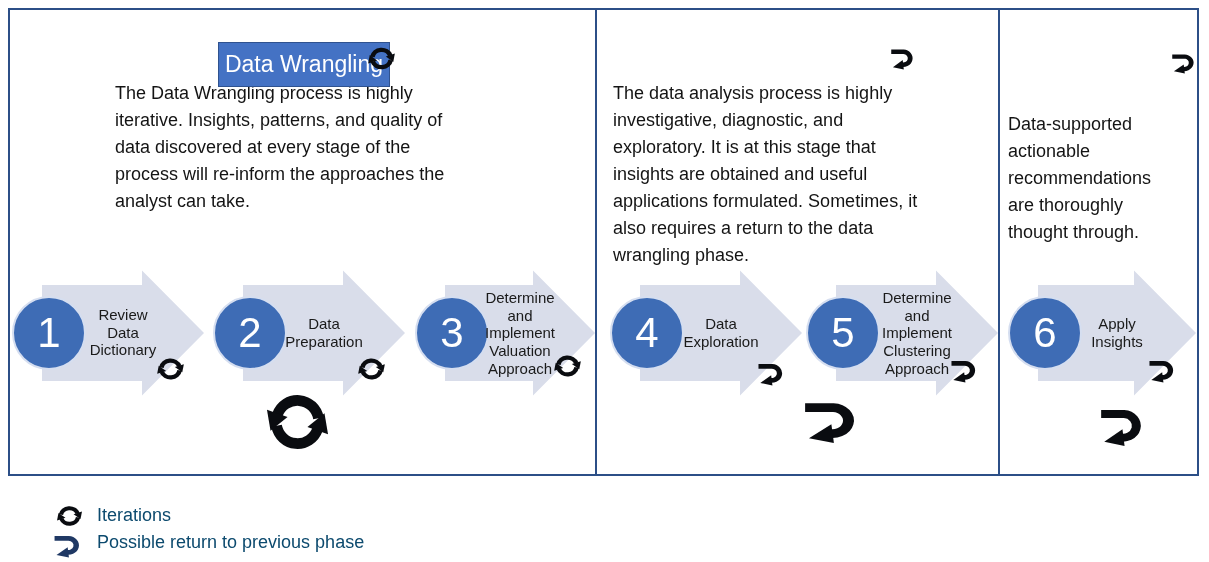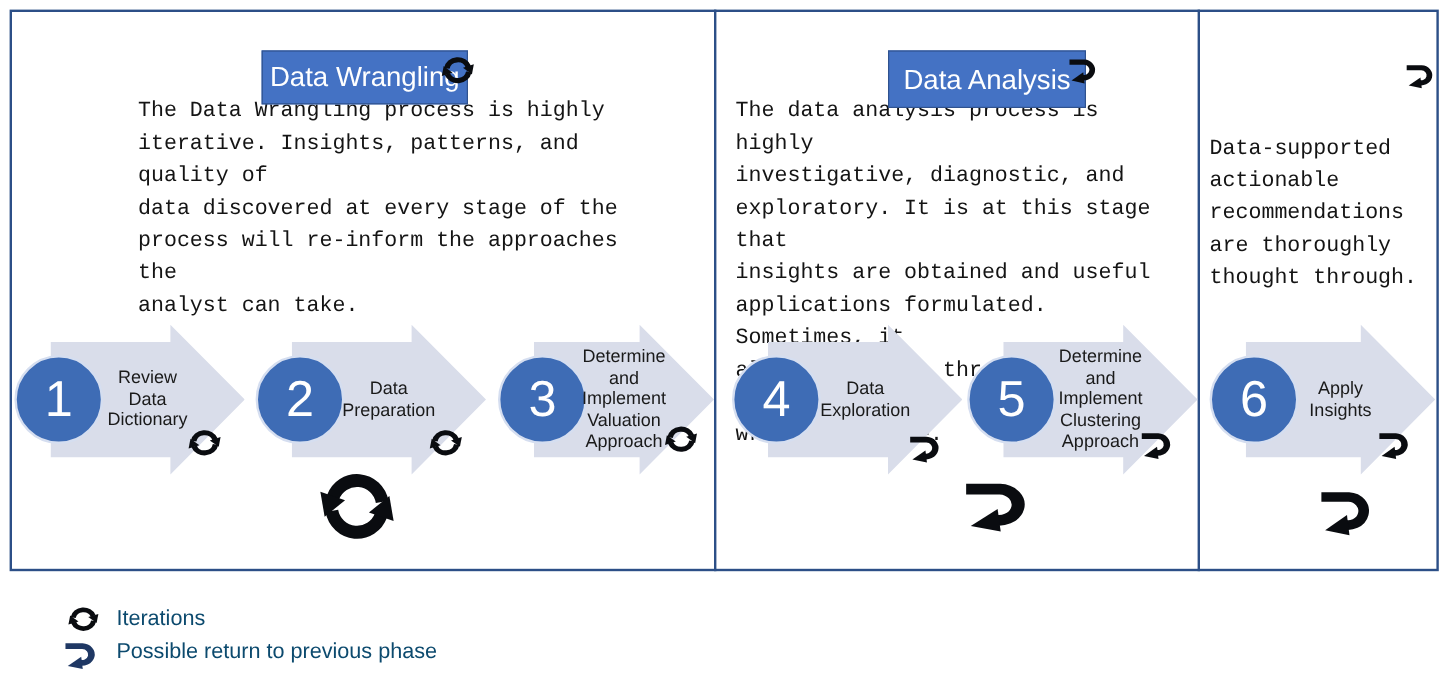--- a/index.html
+++ b/index.html
@@ -17,21 +17,21 @@
        background:#4472C4;border:1.5px solid #2F528F;color:#fff;font-size:23px;z-index:3;margin-top:28px;}
   .hdr1{left:218px;top:14px;width:170px;height:43px;}
   .hdr2{left:740px;top:14px;width:163px;height:46px;}
   .hdr3{left:1022px;top:18px;width:173px;height:46px;}
   .hdr-ic{position:absolute;z-index:4;color:#0A0C10;}
   .hdr-ic1{left:366px;top:44px;width:31px;height:29px;}
   .hdr-ic2{left:889px;top:44px;width:28px;height:26px;}
   .hdr-ic3{left:1170px;top:49px;width:28px;height:25px;}
 
   
-  .desc{position:absolute;font-size:18px;line-height:27px;white-space:pre-line;color:#141414;font-family:Liberation Mono, monospace;}
+  .desc{position:absolute;font-size:18px;line-height:27px;white-space:pre-line;color:#141414;}
   .d1{left:115px;top:80px;width:420px;}
   .d2{left:613px;top:80px;width:372px;}
   .d3{left:1008px;top:80px;width:196px;margin-top:31px;}
 
   
   .step{position:absolute;top:268px;height:130px;}
   .st1{left:12px;width:192px;}
   .st2{left:213px;width:192px;}
   .st3{left:415px;width:180px;}
   .st4{left:610px;width:192px;}
@@ -81,23 +81,20 @@
   </div>
   <div class="hdr-ic hdr-ic1 icon-slot">
       <svg viewBox="0 0 100 100" preserveAspectRatio="none">
         <path d="M20.5 44.8 A30 30 0 0 1 78.2 39.7" fill="none" stroke="currentColor" stroke-width="15"></path>
         <polygon points="88,62 93,33 64,43" fill="currentColor"></polygon>
         <path d="M79.5 55.2 A30 30 0 0 1 21.8 60.3" fill="none" stroke="currentColor" stroke-width="15"></path>
         <polygon points="12,38 7,67 36,57" fill="currentColor"></polygon>
       </svg>
     </div>
 
-  <div class="hdr hdr2">
-    <span>Data Analysis</span>
-  </div>
   <div class="hdr-ic hdr-ic2 icon-slot">
       <svg viewBox="0 0 100 100" preserveAspectRatio="none">
         <path d="M8 30 H52 A25 25 0 1 1 41 78" fill="none" stroke="currentColor" stroke-width="17"></path>
         <polygon points="14,89 49,62 53,98" fill="currentColor"></polygon>
       </svg>
     </div>
 
   <div class="hdr-ic hdr-ic3 icon-slot">
       <svg viewBox="0 0 100 100" preserveAspectRatio="none">
         <path d="M8 30 H52 A25 25 0 1 1 41 78" fill="none" stroke="currentColor" stroke-width="17"></path>
@@ -108,21 +105,21 @@
   <div class="desc d1">The Data Wrangling process is highly
 iterative. Insights, patterns, and quality of
 data discovered at every stage of the
 process will re-inform the approaches the
 analyst can take.</div>
   <div class="desc d2">The data analysis process is highly
 investigative, diagnostic, and
 exploratory. It is at this stage that
 insights are obtained and useful
 applications formulated. Sometimes, it
-also requires a through to the data
+also requires a return to the data
 wrangling phase.</div>
   <div class="desc d3">Data-supported
 actionable
 recommendations
 are thoroughly
 thought through.</div>
 
   <div class="step st1">
     <div class="step-arrow"></div>
     <div class="step-circle">

